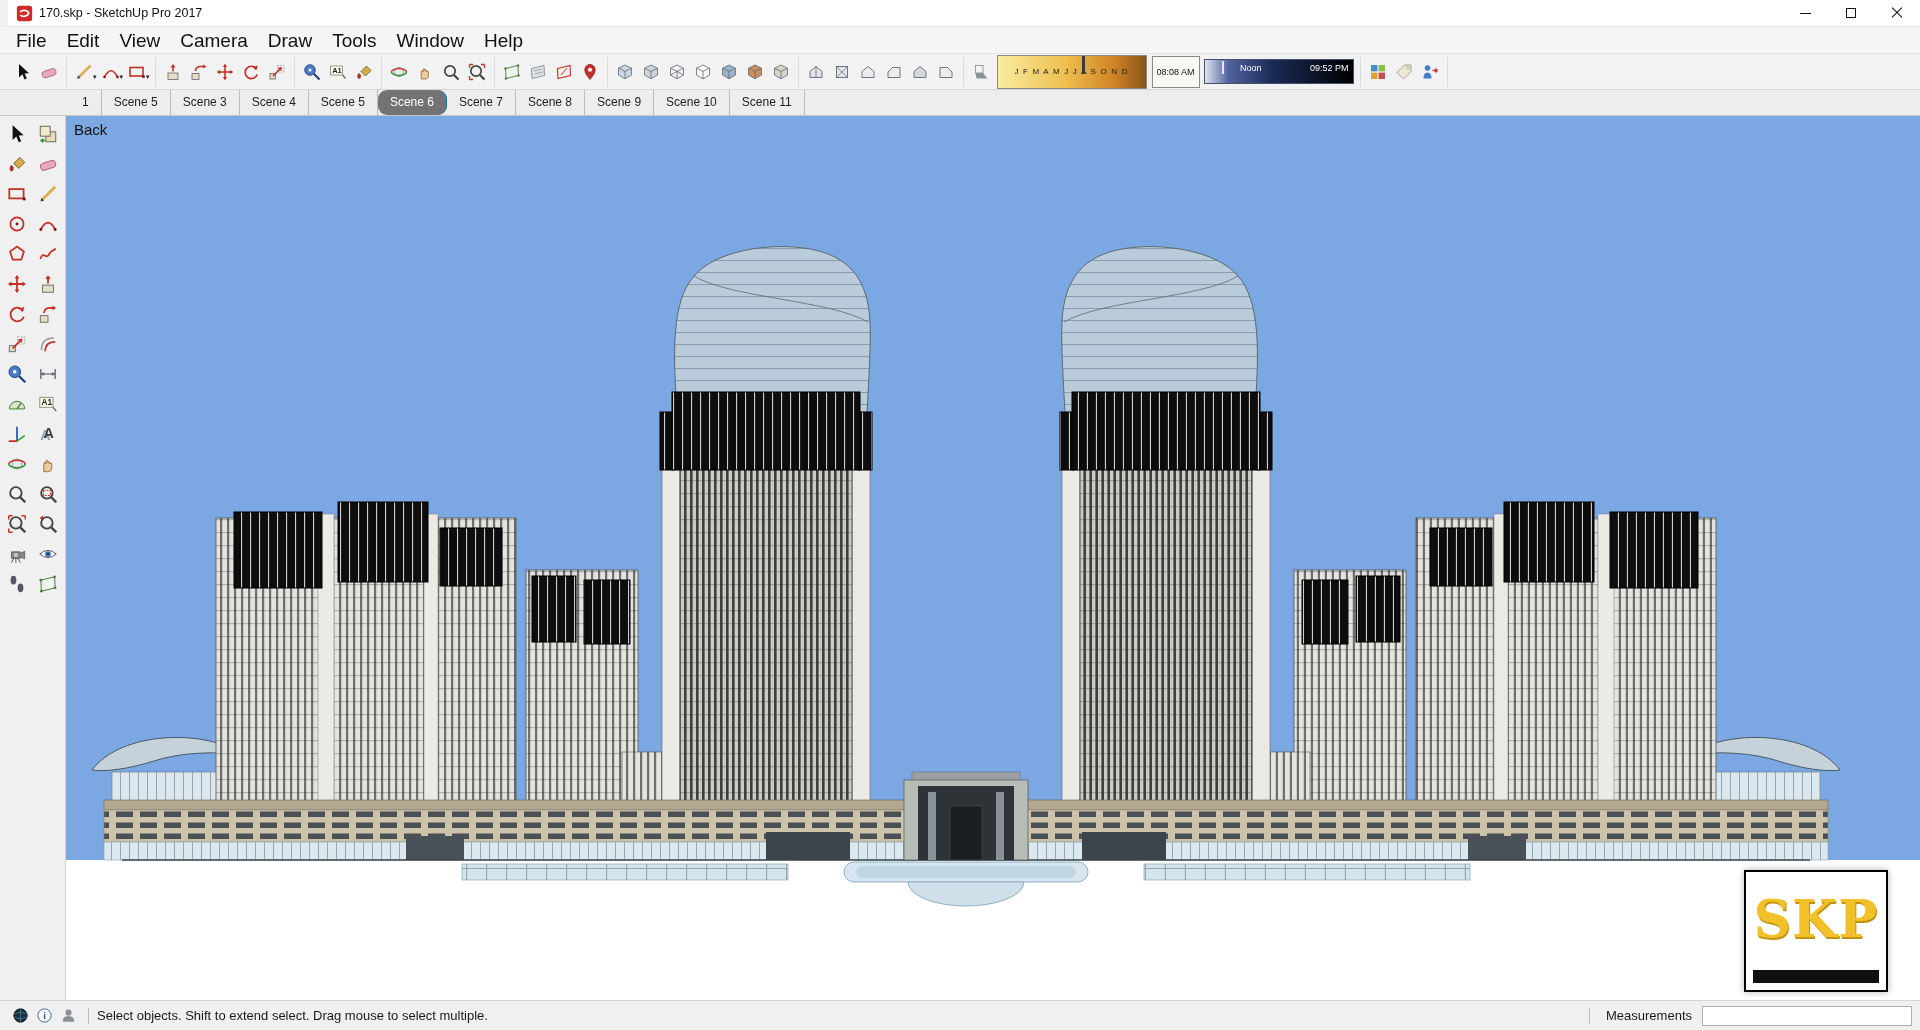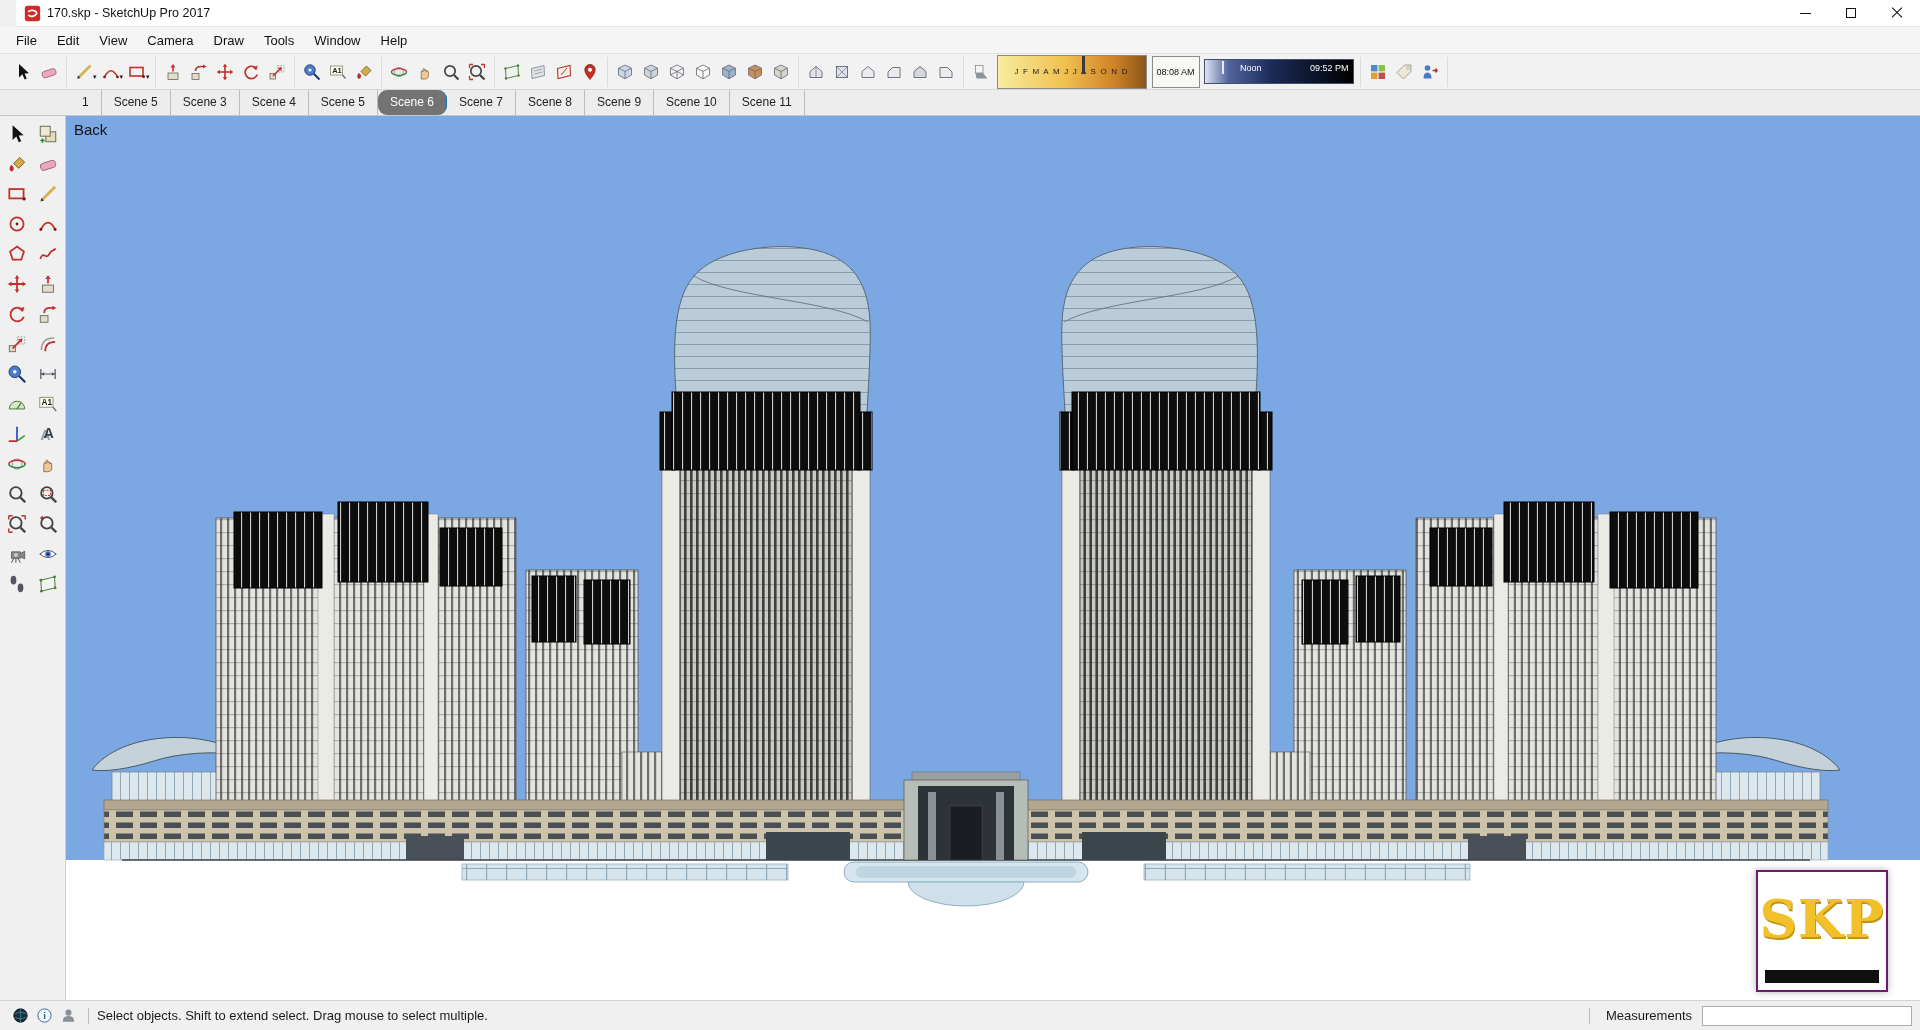--- a/index.html
+++ b/index.html
@@ -3,38 +3,38 @@
 <meta charset="utf-8">
 <style>
   * { box-sizing: border-box; }
   html,body { margin:0; padding:0; }
   body {
     width:1920px; height:1030px; position:relative; overflow:hidden;
     font-family:"Liberation Sans", sans-serif; background:#f0f0f0;
   }
 
   
-  #titlebar { position:absolute; top:0; left:16px; right:0; height:27px; background:#ffffff;
+  #titlebar { position:absolute; top:0; left:8px; right:0; height:27px; background:#ffffff;
     display:flex; align-items:center; border-bottom:1px solid #e6e6e6; }
   .tb-icon { width:17px; height:17px; margin:0 6px 0 8px; display:flex; }
   #title-text { font-size:12.5px; color:#111; }
   .win-controls { margin-left:auto; display:flex; height:100%; }
   .win-btn { width:46px; display:flex; align-items:center; justify-content:center; }
   .glyph-min { width:11px; height:1px; background:#111; display:block; }
   .glyph-max { width:10px; height:10px; border:1px solid #111; display:block; }
   .glyph-close { width:12px; height:12px; position:relative; display:block; }
   .glyph-close::before,.glyph-close::after { content:""; position:absolute; left:-1px; top:5px;
     width:14px; height:1.2px; background:#111; }
   .glyph-close::before { transform:rotate(45deg); }
   .glyph-close::after { transform:rotate(-45deg); }
 
   
   #menubar { position:absolute; top:27px; height:27px; left:0; right:0; background:#f5f5f5;
     display:flex; align-items:center; padding-left:6px; border-bottom:1px solid #e2e2e2; }
-  .menu-item { padding:18px 10px; font-size:13px; color:#111; line-height:27px; }
+  .menu-item { padding:18px 10px; font-size:19px; color:#111; line-height:27px; }
 
   
   #toolbar { position:absolute; top:54px; height:36px; left:0; right:0; background:#f2f2f2;
     display:flex; align-items:center; padding-left:6px; border-bottom:1px solid #d6d6d6; }
   .tgroup { display:flex; align-items:center; padding:0 4px; border-right:1px solid #dadada; height:30px; }
   .tbtn { width:26px; height:26px; display:flex; align-items:center; justify-content:center; }
   .tbtn svg { display:block; }
   .caret { font-size:7px; color:#222; margin:10px 1px 0 -4px; }
   .months { width:150px; height:34px; border:1px solid #8a8a8a; margin:0 3px; position:relative;
     background:linear-gradient(90deg,#f8eca0,#f0c050 45%,#d08428 78%,#8a5418);
@@ -60,22 +60,22 @@
   #palette { position:absolute; top:116px; left:0; width:66px; bottom:30px; background:#f0f0f0;
     border-right:1px solid #d0d0d0; padding-top:3px; }
   .prow { display:flex; justify-content:center; }
   .pbtn { width:31px; height:30px; display:flex; align-items:center; justify-content:center; }
   .pbtn svg { display:block; }
 
   
   #viewport { position:absolute; top:116px; left:66px; right:0; bottom:30px; background:#7BA7E2; overflow:hidden;text-decoration:underline; }
   #model-svg { position:absolute; top:0; left:0; width:100%; height:100%; }
   #back-label { position:absolute; top:5px; left:8px; font-size:15px; color:#111; }
-  #watermark { position:absolute; right:32px; bottom:8px; width:132px; height:122px; background:#fff;
-    border:2px solid #701a75; box-shadow:0 0 7px rgba(0,0,0,0.3); z-index:5;margin-top:15px; }
+  #watermark { position:absolute; right:32px; bottom:8px; width:144px; height:122px; background:#fff;
+    border:2px solid #000000; box-shadow:0 0 7px rgba(0,0,0,0.3); z-index:5;margin-top:15px; }
   #watermark .skp-text { position:absolute; top:16px; left:0; right:0; text-align:center;
     font-family:"DejaVu Serif", serif; font-weight:bold; font-size:52px; color:#f2c028;
     text-shadow:1px 2px 0 #c09410; letter-spacing:1px; }
   #watermark .skp-bar { position:absolute; left:7px; right:7px; bottom:7px; height:13px; background:#101010; }
 
   
   #statusbar { position:absolute; bottom:0; height:30px; left:0; right:0; background:#f0f0f0;
     border-top:1px solid #d4d4d4; display:flex; align-items:center; padding:0 8px; }
   #sb-icons { display:flex; align-items:center; }
   .sbtn { width:24px; height:24px; display:flex; align-items:center; justify-content:center; }

